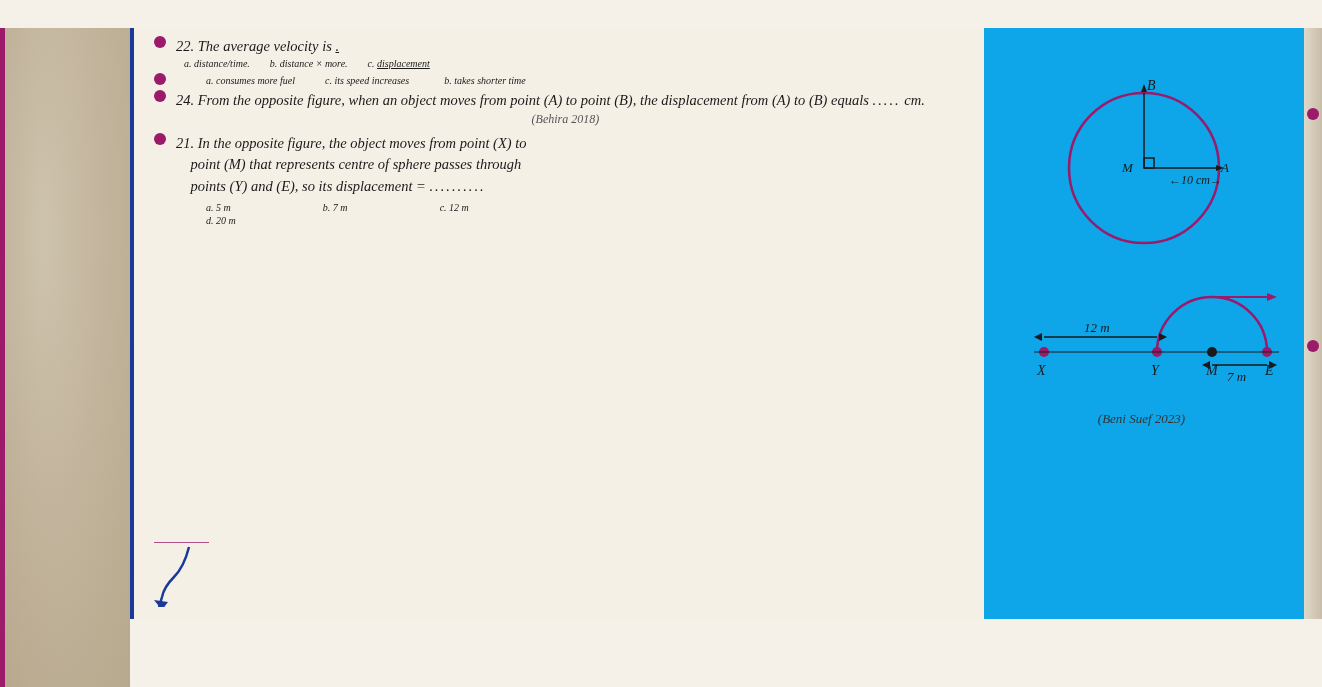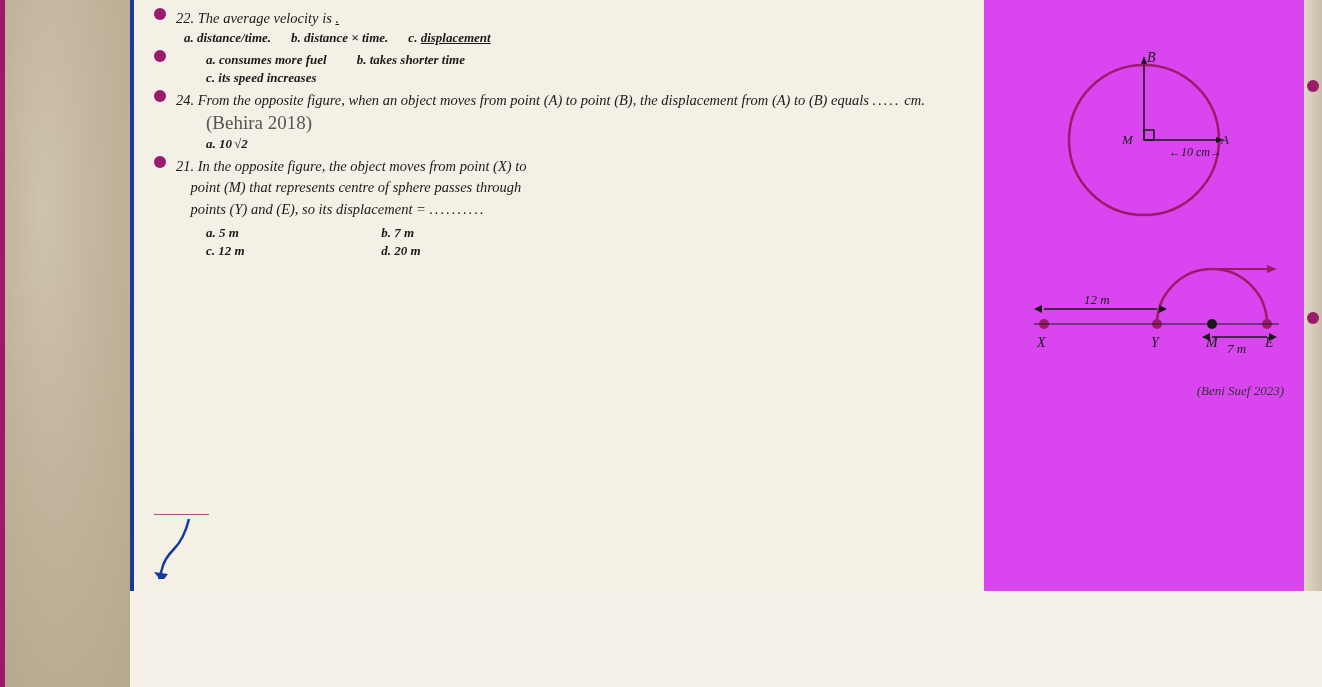--- a/index.html
+++ b/index.html
@@ -8,23 +8,24 @@
       height: 687px;
       background: #f5f0e8;
       font-family: 'Times New Roman', Times, serif;
       overflow: hidden;
       position: relative;
     }
 
     .page-container {
       width: 1322px;
       height: 591px;
-      background: #d946ef;
-      position: relative;
-      display: flex;
+      background: #0ea5e9;
+      position: relative;
+      display: flex;
+      margin-top: 28px;
     }
 
     
     .left-hand {
       width: 130px;
       height: 687px;
       background: linear-gradient(to right, #d4c9b0, #e8e0cc);
       position: relative;
       flex-shrink: 0;
     }
@@ -84,31 +85,30 @@
     }
 
     .q-header {
       display: flex;
       align-items: flex-start;
       gap: 4px;
     }
 
     .options-grid {
       display: grid;
-      grid-template-columns: 1fr 1fr;
+      grid-template-columns: 1fr 1fr 1fr;
       gap: 2px 30px;
       margin-left: 30px;
       margin-top: 2px;
     }
 
     .option {
-      font-size: 13px;
+      font-size: 10px;
       font-style: italic;
       color: #1a1a1a;
-      font-weight: bold;
     }
 
     
     .q22-options {
       display: flex;
       gap: 20px;
       margin-left: 30px;
       flex-wrap: wrap;
       font-size: 14px;
       font-style: italic;
@@ -146,49 +146,48 @@
       <div class="q-header">
         <span class="bullet"></span>
         <span class="question-text">
           <span>22.</span>
           <span> The average velocity is</span>
           <span style="text-decoration:underline;font-style:italic;">.</span>
         </span>
       </div>
       <div class="q22-options">
         <span class="option">a. distance/time.</span>
-        <span class="option">b. distance × time.</span>
+        <span class="option">b. distance × more.</span>
         <span class="option">c. <span style="text-decoration:underline;">displacement</span></span>
       </div>
     </div>
 
     <div class="question" style="margin-bottom:4px;">
       <div class="q-header">
         <span class="bullet"></span>
         <div>
           <div class="options-grid">
             <span class="option">a. consumes more fuel</span>
+            <span class="option">c. its speed increases</span>
             <span class="option">b. takes shorter time</span>
-            <span class="option">c. its speed increases</span>
           </div>
         </div>
       </div>
     </div>
 
-    <div class="question" style="margin-bottom:4px;">
+    <div class="question" style="margin-bottom:4px;text-align:center;">
       <div class="q-header">
         <span class="bullet"></span>
         <div>
           <div class="question-text">
             <span>24.</span>
             From the opposite figure, when an object moves from point (A) to point (B), the displacement from (A) to (B) equals <span class="dots">.....</span> cm.
           </div>
-          <div style="margin-left:30px;font-size:19px;color:#555;">(Behira 2018)</div>
+          <div style="margin-left:30px;font-size:12px;font-style:italic;color:#555;">(Behira 2018)</div>
           <div class="options-grid" style="margin-top:2px;">
-            <span class="option">a. 10<span style="display:inline-block;position:relative;padding-left:2px;">√2</span></span>
           </div>
         </div>
       </div>
     </div>
 
     <div class="question" style="margin-bottom:4px;">
       <div class="q-header">
         <span class="bullet"></span>
         <div>
           <div class="question-text">
@@ -274,21 +273,21 @@
 
         <text x="38" y="98" font-size="14" font-style="italic" fill="#1a1a1a" font-family="Times New Roman">X</text>
         <text x="152" y="98" font-size="14" font-style="italic" fill="#1a1a1a" font-family="Times New Roman">Y</text>
         <text x="207" y="98" font-size="14" font-style="italic" fill="#1a1a1a" font-family="Times New Roman">M</text>
         <text x="266" y="98" font-size="14" font-style="italic" fill="#1a1a1a" font-family="Times New Roman">E</text>
 
         <line x1="35" y1="75" x2="280" y2="75" stroke="#1a1a1a" stroke-width="1"></line>
       </svg>
 
       
-      <div style="text-align:right;font-size:13px;font-style:italic;color:#333;margin-right:5px;">(Beni Suef 2023)</div>
+      <div style="text-align:center;font-size:13px;font-style:italic;color:#333;margin-right:5px;">(Beni Suef 2023)</div>
     </div>
 
   </div>
 
   <div class="right-edge" style="background:linear-gradient(to left,#c8bda8,#e0d8c8);width:18px;flex-shrink:0;">
 
     <div style="width:12px;height:12px;background:#9b1a6a;border-radius:50%;margin:80px auto 0;"></div>
     <div style="width:12px;height:12px;background:#9b1a6a;border-radius:50%;margin:220px auto 0;"></div>
   </div>
 

